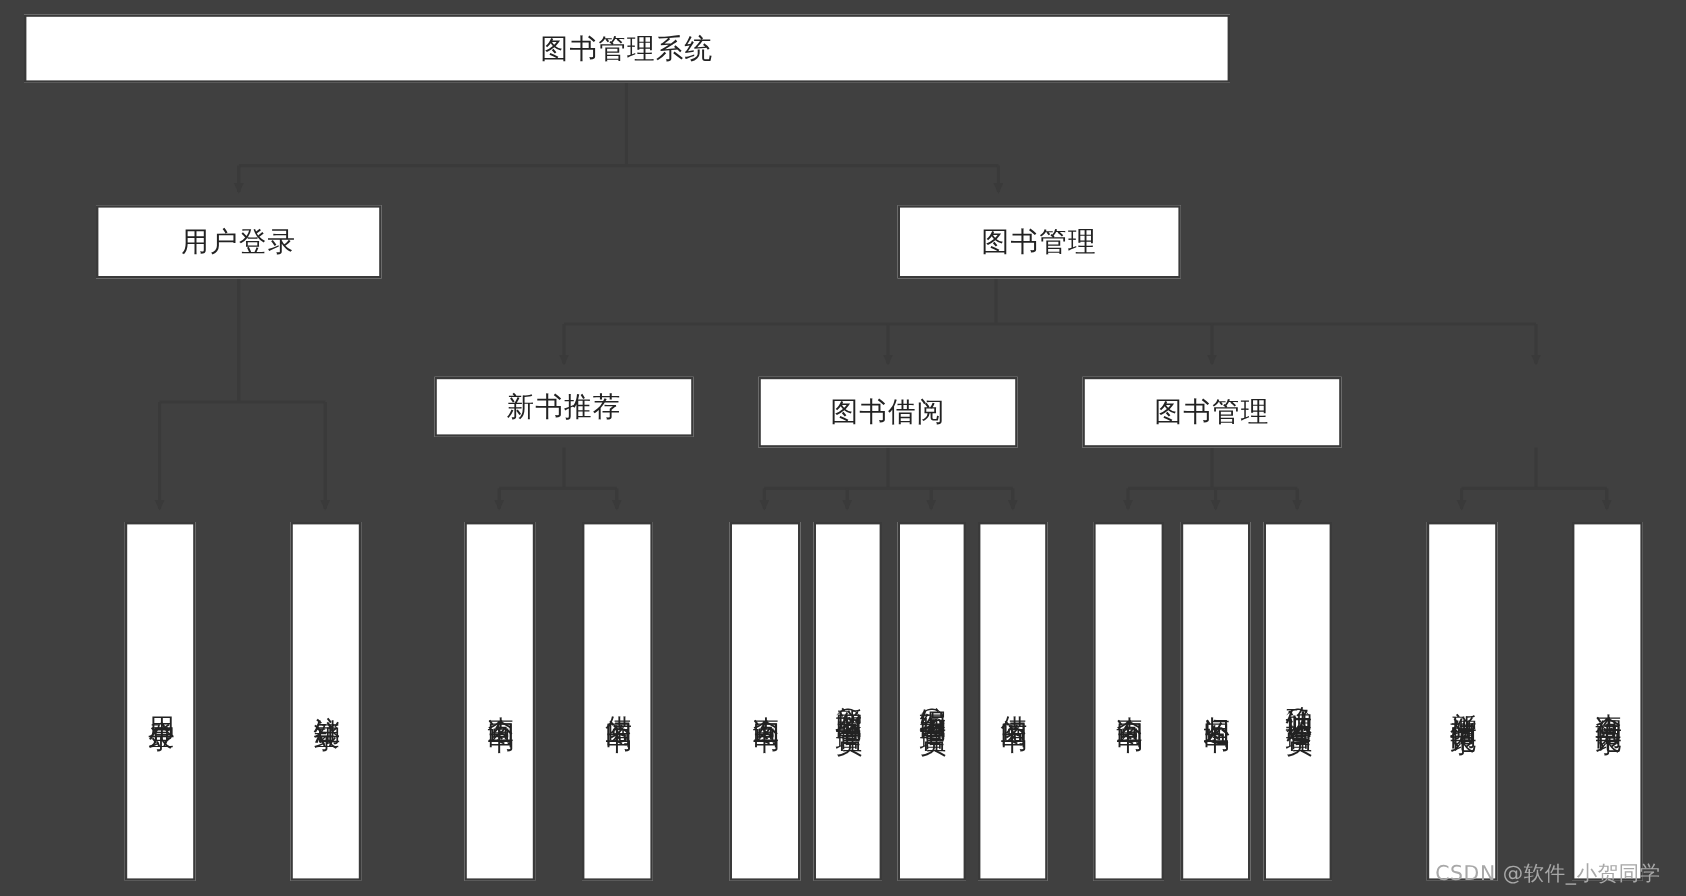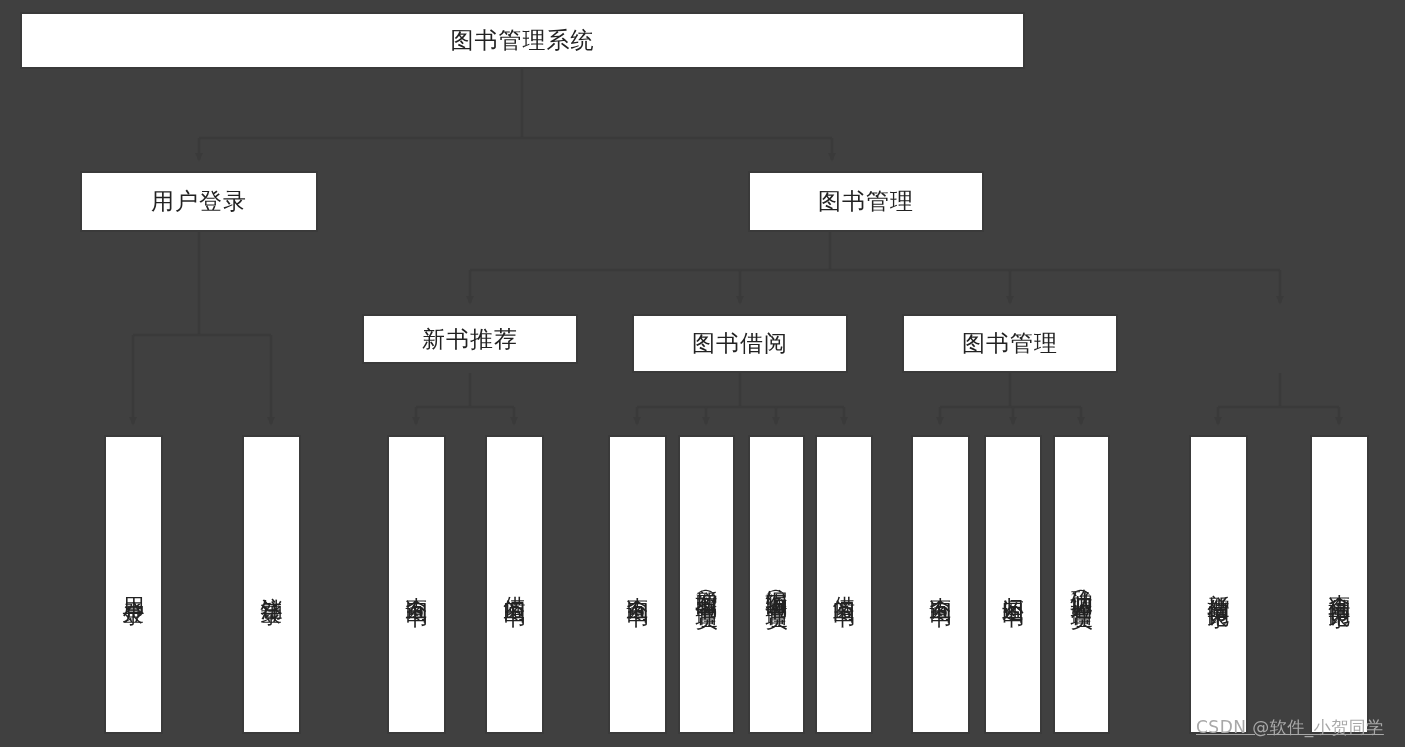--- a/index.html
+++ b/index.html
@@ -50,21 +50,20 @@
     writing-mode: vertical-rl;
     text-orientation: upright;
     white-space: nowrap;
   }
   .watermark {
     position: absolute;
     font-size: 17px;
     color: #a8a8a8;
     white-space: nowrap;
     letter-spacing: 0.5px;
-    text-decoration: underline;
   }
 </style>
 </head>
 <body>
 
 <div id="canvas">
 
   <svg id="edges" viewBox="0 0 1405 747" xmlns="http://www.w3.org/2000/svg">
     <defs>
       <marker id="arrow" markerWidth="9" markerHeight="9" refX="7.5" refY="4.2" orient="auto" markerUnits="userSpaceOnUse">

